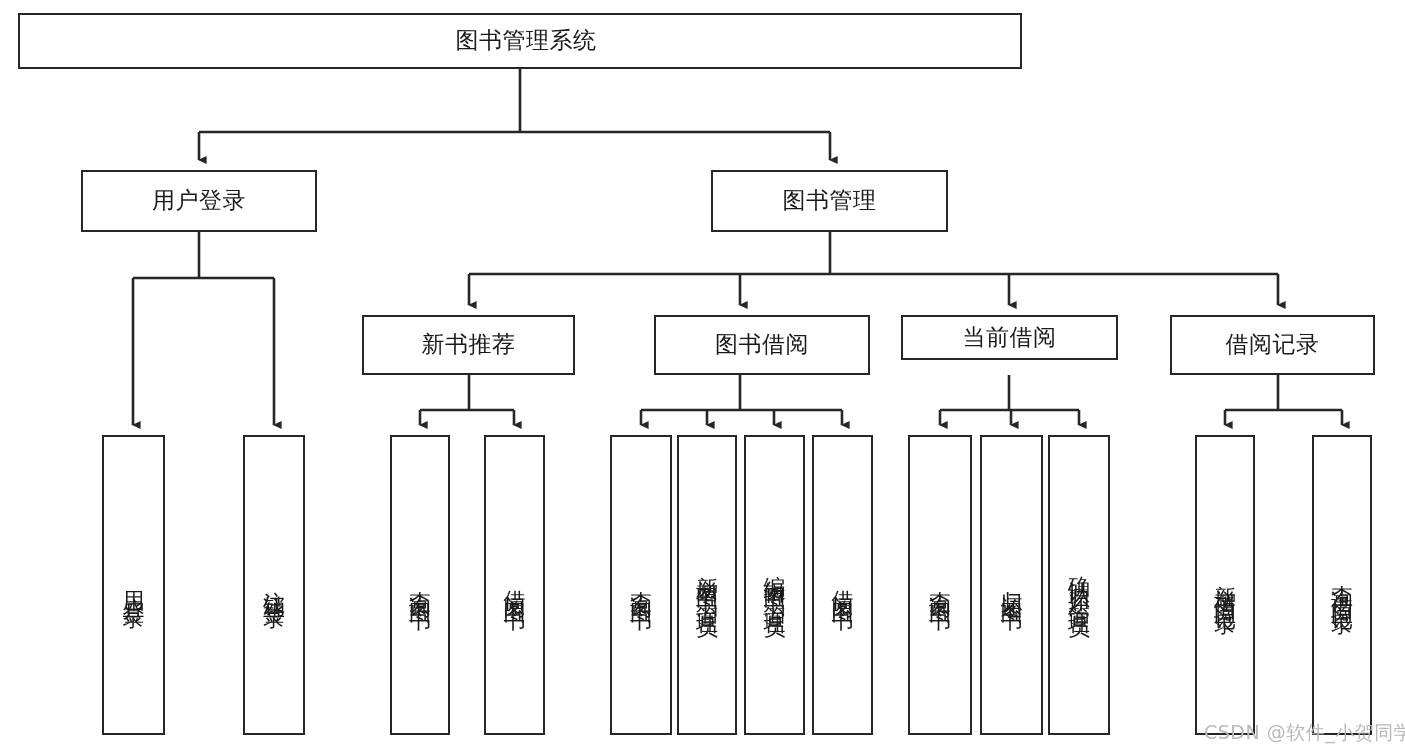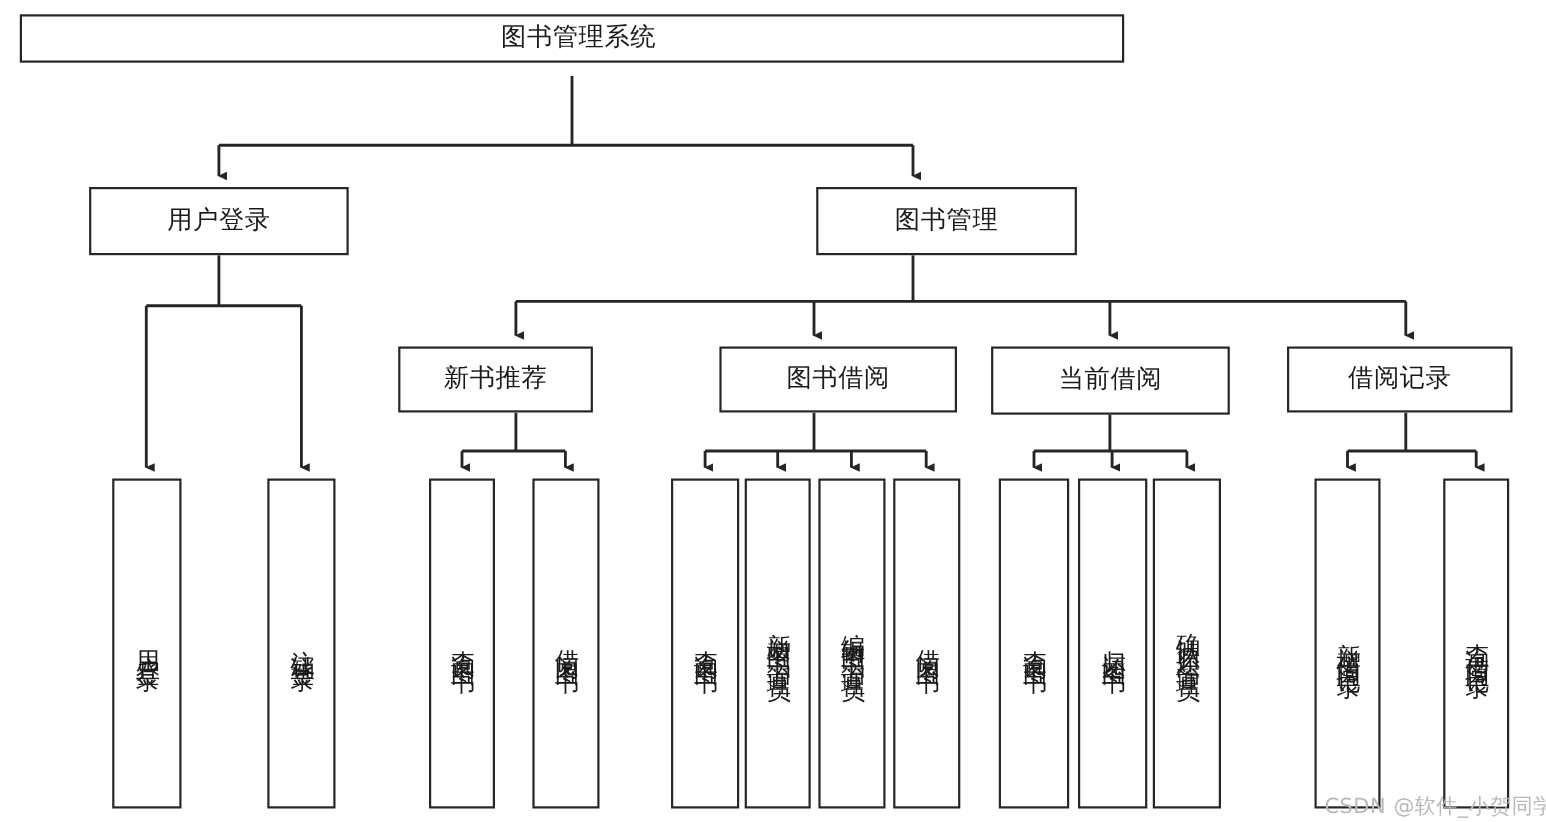--- a/index.html
+++ b/index.html
@@ -110,38 +110,38 @@
       <path d="M 1011 410 L 1011 425" marker-end="url(#arrowhead)"></path>
       <path d="M 1079 410 L 1079 425" marker-end="url(#arrowhead)"></path>
 
       <path d="M 1278 375 L 1278 410"></path>
       <path d="M 1225 410 L 1342 410"></path>
       <path d="M 1225 410 L 1225 425" marker-end="url(#arrowhead)"></path>
       <path d="M 1342 410 L 1342 425" marker-end="url(#arrowhead)"></path>
     </g>
   </svg>
 
-  <div class="node-box" style="left:18px; top:13px; width:1004px; height:44px;padding-left:12px;">
+  <div class="node-box" style="left:18px; top:13px; width:1004px; height:56px;padding-left:12px;">
     <span class="node-label-h">图书管理系统</span>
   </div>
 
   <div class="node-box" style="left:81px; top:170px; width:236px; height:62px;">
     <span class="node-label-h">用户登录</span>
   </div>
-  <div class="node-box" style="left:742px; top:170px; width:237px; height:62px;">
+  <div class="node-box" style="left:711px; top:170px; width:237px; height:62px;">
     <span class="node-label-h">图书管理</span>
   </div>
 
-  <div class="node-box" style="left:362px; top:315px; width:177px; height:60px;">
+  <div class="node-box" style="left:362px; top:315px; width:213px; height:60px;">
     <span class="node-label-h">新书推荐</span>
   </div>
   <div class="node-box" style="left:632px; top:315px; width:216px; height:60px;margin-left:22px;">
     <span class="node-label-h">图书借阅</span>
   </div>
-  <div class="node-box" style="left:901px; top:315px; width:217px; height:62px;">
+  <div class="node-box" style="left:901px; top:315px; width:217px; height:45px;">
     <span class="node-label-h">当前借阅</span>
   </div>
   <div class="node-box" style="left:1170px; top:315px; width:205px; height:60px;">
     <span class="node-label-h">借阅记录</span>
   </div>
 
   <div class="node-box" style="left:102px; top:435px; width:63px; height:300px;">
     <span class="node-label-v">用户登录</span>
   </div>
   <div class="node-box" style="left:243px; top:435px; width:62px; height:300px;">

